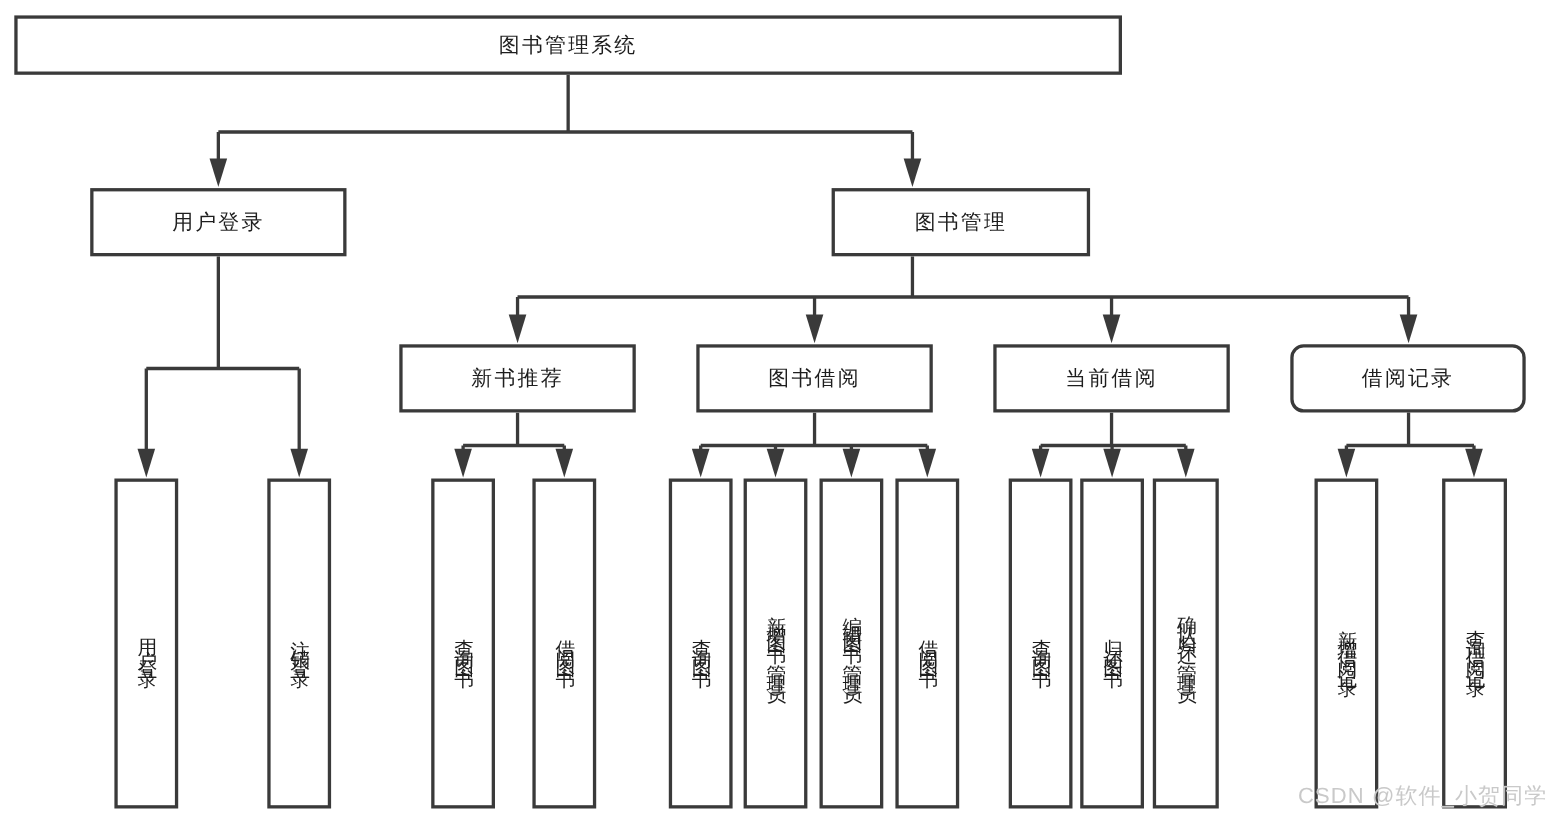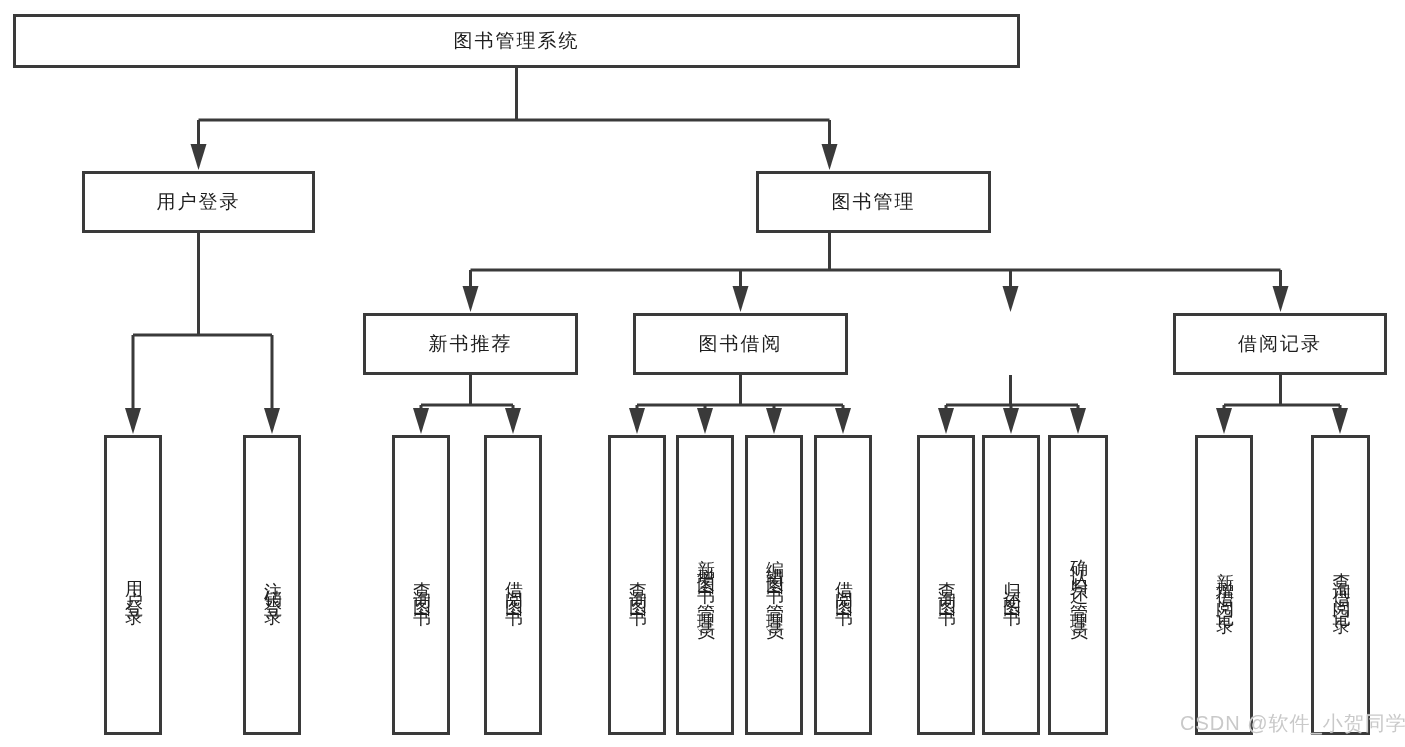--- a/index.html
+++ b/index.html
@@ -102,21 +102,24 @@
   <div class="box hbox" style="left:712px; top:171px; width:235px; height:62px;margin-left:44px;">
     <span class="label">图书管理</span>
   </div>
 
   <div class="box hbox" style="left:633px; top:313px; width:215px; height:62px;">
     <span class="label">图书借阅</span>
   </div>
   <div class="box hbox" style="left:363px; top:313px; width:215px; height:62px;">
     <span class="label">新书推荐</span>
   </div>
-  <div class="box hbox" style="left:1173px; top:313px; width:214px; height:62px;">
+  <div class="box hbox" style="left:903px; top:313px; width:215px; height:62px;">
+    <span class="label">当前借阅</span>
+  </div>
+  <div class="box hbox" style="left:1173px; top:313px; width:214px; height:62px;border-radius:12px;">
     <span class="label">借阅记录</span>
   </div>
 
   <div class="box vbox" style="left:104px; top:435px; width:58px; height:300px;">
     <span class="label">用户登录</span>
   </div>
   <div class="box vbox" style="left:243px; top:435px; width:58px; height:300px;">
     <span class="label">注销登录</span>
   </div>
   <div class="box vbox" style="left:392px; top:435px; width:58px; height:300px;">

